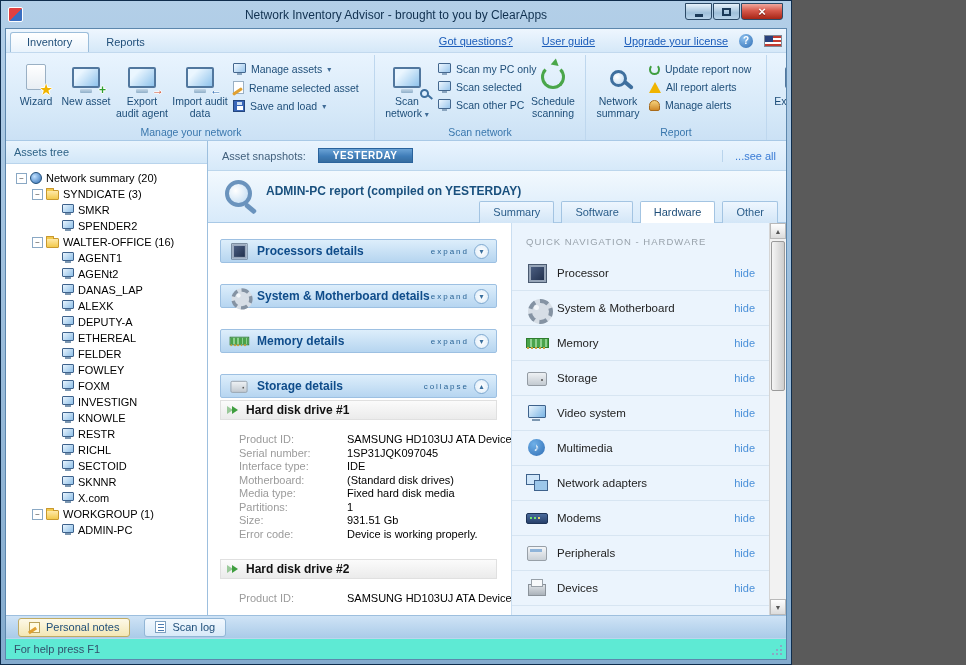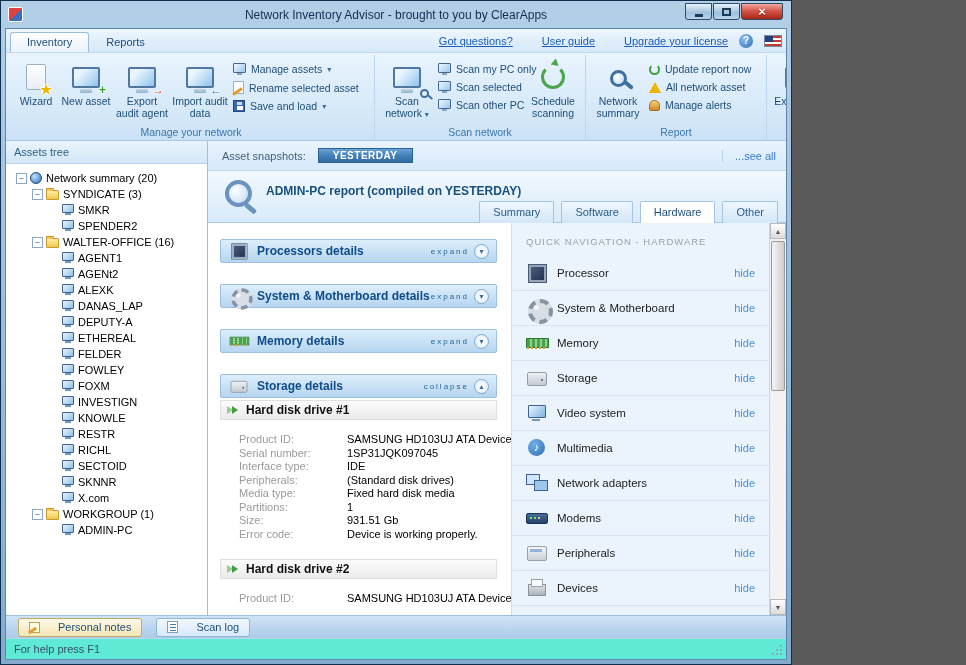--- a/index.html
+++ b/index.html
@@ -192,21 +192,21 @@
   .vscroll { width:17px; flex:0 0 auto; background:#f2f2f2; border-left:1px solid #d5d5d5; display:flex; flex-direction:column; }
   .sarrow { height:16px; flex:0 0 auto; background:linear-gradient(#fefefe,#dcdcdc); border:1px solid #b9b9b9;
             display:flex; align-items:center; justify-content:center; font-size:7px; color:#555; }
   .sarrow.down { margin-top:auto; }
   .sthumb { margin:2px 1px; height:150px; flex:0 0 auto; background:linear-gradient(90deg,#f5f5f5,#cdcdcd);
             border:1px solid #9a9a9a; border-radius:2px; }
 
   
   .bottombar { height:23px; flex:0 0 auto; background:linear-gradient(#cfe3f6,#aacbe8); border-top:1px solid #9dbfde;
                display:flex; align-items:center; gap:14px; padding:0 12px; }
-  .btab { height:19px; display:flex; align-items:center; gap:18px; padding:0 10px; font-size:11px; color:#1f4e79;
+  .btab { height:19px; display:flex; align-items:center; gap:6px; padding:0 10px; font-size:11px; color:#1f4e79;
           border:1px solid #c0ab64; border-radius:3px; background:linear-gradient(#fdf9e8,#f3e7b5); }
   .btab.log { border-color:#92b6d6; background:linear-gradient(#f2f8fe,#d7e9f8); }
   .bnote { width:11px; height:11px; background:#fffbe0; border:1px solid #b9a25a; position:relative; }
   .bnote::after { content:""; position:absolute; left:-2px; bottom:0; width:9px; height:3px; background:#e0a030; transform:rotate(-35deg); }
   .blog { width:11px; height:12px; background:#fff; border:1px solid #7da0c0; position:relative; }
   .blog::after { content:""; position:absolute; left:2px; top:2px; width:6px; height:1px; background:#4a7ab0;
                  box-shadow:0 3px 0 #4a7ab0,0 6px 0 #4a7ab0; }
   .statusbar { height:21px; flex:0 0 auto; background:#5eead4; border-top:1px solid #bcd6ec; display:flex; align-items:center;
                padding:0 8px; font-size:11px; color:#33506b; position:relative; }
   .grip { position:absolute; right:2px; bottom:2px; width:14px; height:14px; }
@@ -341,21 +341,21 @@
               </span>
             <span class="blabel"><span>Network summary</span></span>
           </div>
           <div class="smallcol" style="width:116px">
             <div class="smallbtn">
               <span class="supdate"></span>
               <span>Update report now</span>
             </div>
             <div class="smallbtn">
               <span class="salert"></span>
-              <span>All network asset</span>
+              <span>All report alerts</span>
             </div>
             <div class="smallbtn">
               <span class="sbell"></span>
               <span>Manage alerts</span>
             </div>
           </div>
         </div>
         <div class="gcaption">Report</div>
       </div>
 
@@ -429,27 +429,27 @@
             <div class="trow">
     <span class="tindent" style="width: 54px;"></span>
 
     <span class="ti ti-computer"></span>
     <span class="tlabel">AGENt2</span>
   </div>
             <div class="trow">
     <span class="tindent" style="width: 54px;"></span>
 
     <span class="ti ti-computer"></span>
+    <span class="tlabel">DANAS_LAP</span>
+  </div>
+            <div class="trow">
+    <span class="tindent" style="width: 54px;"></span>
+
+    <span class="ti ti-computer"></span>
     <span class="tlabel">ALEXK</span>
-  </div>
-            <div class="trow">
-    <span class="tindent" style="width: 54px;"></span>
-
-    <span class="ti ti-computer"></span>
-    <span class="tlabel">DANAS_LAP</span>
   </div>
             <div class="trow">
     <span class="tindent" style="width: 54px;"></span>
 
     <span class="ti ti-computer"></span>
     <span class="tlabel">DEPUTY-A</span>
   </div>
             <div class="trow">
     <span class="tindent" style="width: 54px;"></span>
 
@@ -588,21 +588,21 @@
   </div>
                   <div class="frow">
     <span class="flabel">Serial number:</span>
     <span class="fvalue">1SP31JQK097045</span>
   </div>
                   <div class="frow">
     <span class="flabel">Interface type:</span>
     <span class="fvalue">IDE</span>
   </div>
                   <div class="frow">
-    <span class="flabel">Peripherals:</span>
+    <span class="flabel">Motherboard:</span>
     <span class="fvalue">(Standard disk drives)</span>
   </div>
                   <div class="frow">
     <span class="flabel">Media type:</span>
     <span class="fvalue">Fixed hard disk media</span>
   </div>
                   <div class="frow">
     <span class="flabel">Partitions:</span>
     <span class="fvalue">1</span>
   </div>

